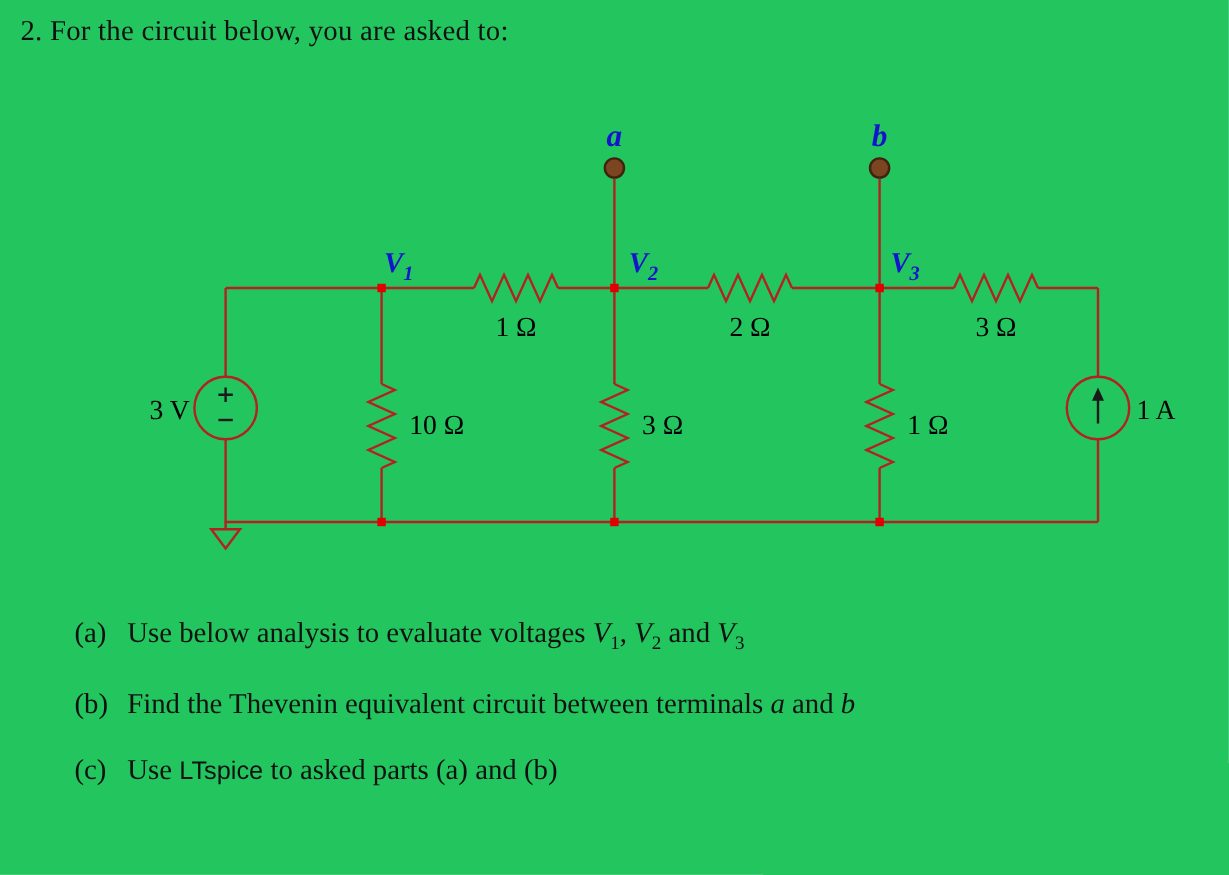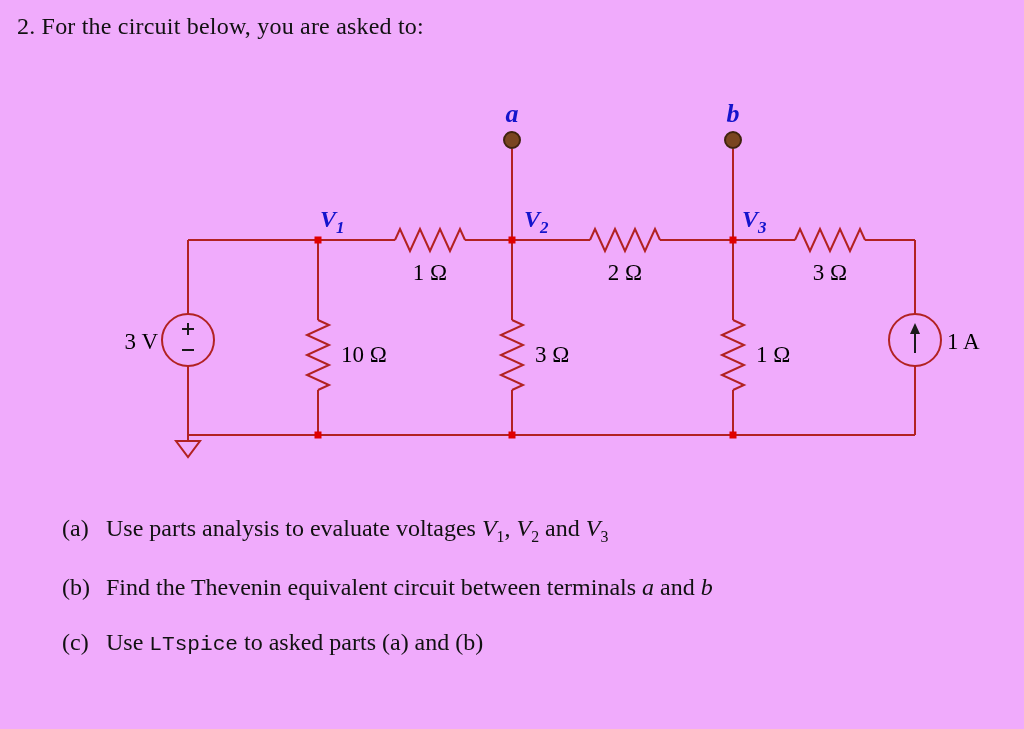--- a/index.html
+++ b/index.html
@@ -5,21 +5,21 @@
   html, body { margin: 0; padding: 0; }
   body {
     width: 1024px; height: 729px;
     background: #ffffff;
     font-family: "Liberation Serif", "DejaVu Serif", serif;
     color: #111;
   }
   .page {
     position: relative;
     width: 1024px; height: 729px;
-    background: #f0abfc;
+    background: #22c55e;
     overflow: hidden;
   }
   .title {
     position: absolute;
     left: 17px; top: 13px;
     font-size: 24px;
     letter-spacing: 0.2px;
   }
   .circuit-svg {
     position: absolute;
@@ -35,21 +35,21 @@
     display: flex;
     align-items: baseline;
     font-size: 24px;
     margin-bottom: 28px;
   }
   .q-marker { flex: 0 0 44px; }
   .q-text { flex: 1; }
   .var { font-style: italic; }
   sub { font-size: 0.66em; }
   .mono {
-    font-family: Liberation Mono, monospace;
+    font-family: Liberation Sans, sans-serif;
     font-size: 0.88em;
     text-align: right;
   }
 
   
   .wire { stroke: #b22222; stroke-width: 2; fill: none; }
   .mark { stroke: #1a1a1a; stroke-width: 2; fill: none; }
   .mark-fill { fill: #1a1a1a; stroke: none; }
   .junction { fill: #e00000; stroke: none; }
   .terminal-dot { fill: #7a4520; stroke: #40230e; stroke-width: 2; }
@@ -129,21 +129,21 @@
 
     <text class="svg-label" x="341" y="362" text-anchor="start">10 Ω</text>
     <text class="svg-label" x="535" y="362" text-anchor="start">3 Ω</text>
     <text class="svg-label" x="756" y="362" text-anchor="start">1 Ω</text>
   </svg>
 
   <div class="questions">
 
     <div class="question">
       <span class="q-marker">(a)</span>
-      <span class="q-text"><span>Use parts analysis to evaluate voltages </span><span class="var">V</span><sub>1</sub><span>, </span><span class="var">V</span><sub>2</sub><span> and </span><span class="var">V</span><sub>3</sub></span>
+      <span class="q-text"><span>Use below analysis to evaluate voltages </span><span class="var">V</span><sub>1</sub><span>, </span><span class="var">V</span><sub>2</sub><span> and </span><span class="var">V</span><sub>3</sub></span>
     </div>
 
     <div class="question">
       <span class="q-marker">(b)</span>
       <span class="q-text"><span>Find the Thevenin equivalent circuit between terminals </span><span class="var">a</span><span> and </span><span class="var">b</span></span>
     </div>
 
     <div class="question">
       <span class="q-marker">(c)</span>
       <span class="q-text"><span>Use </span><span class="mono">LTspice</span><span> to asked parts (a) and (b)</span></span>

